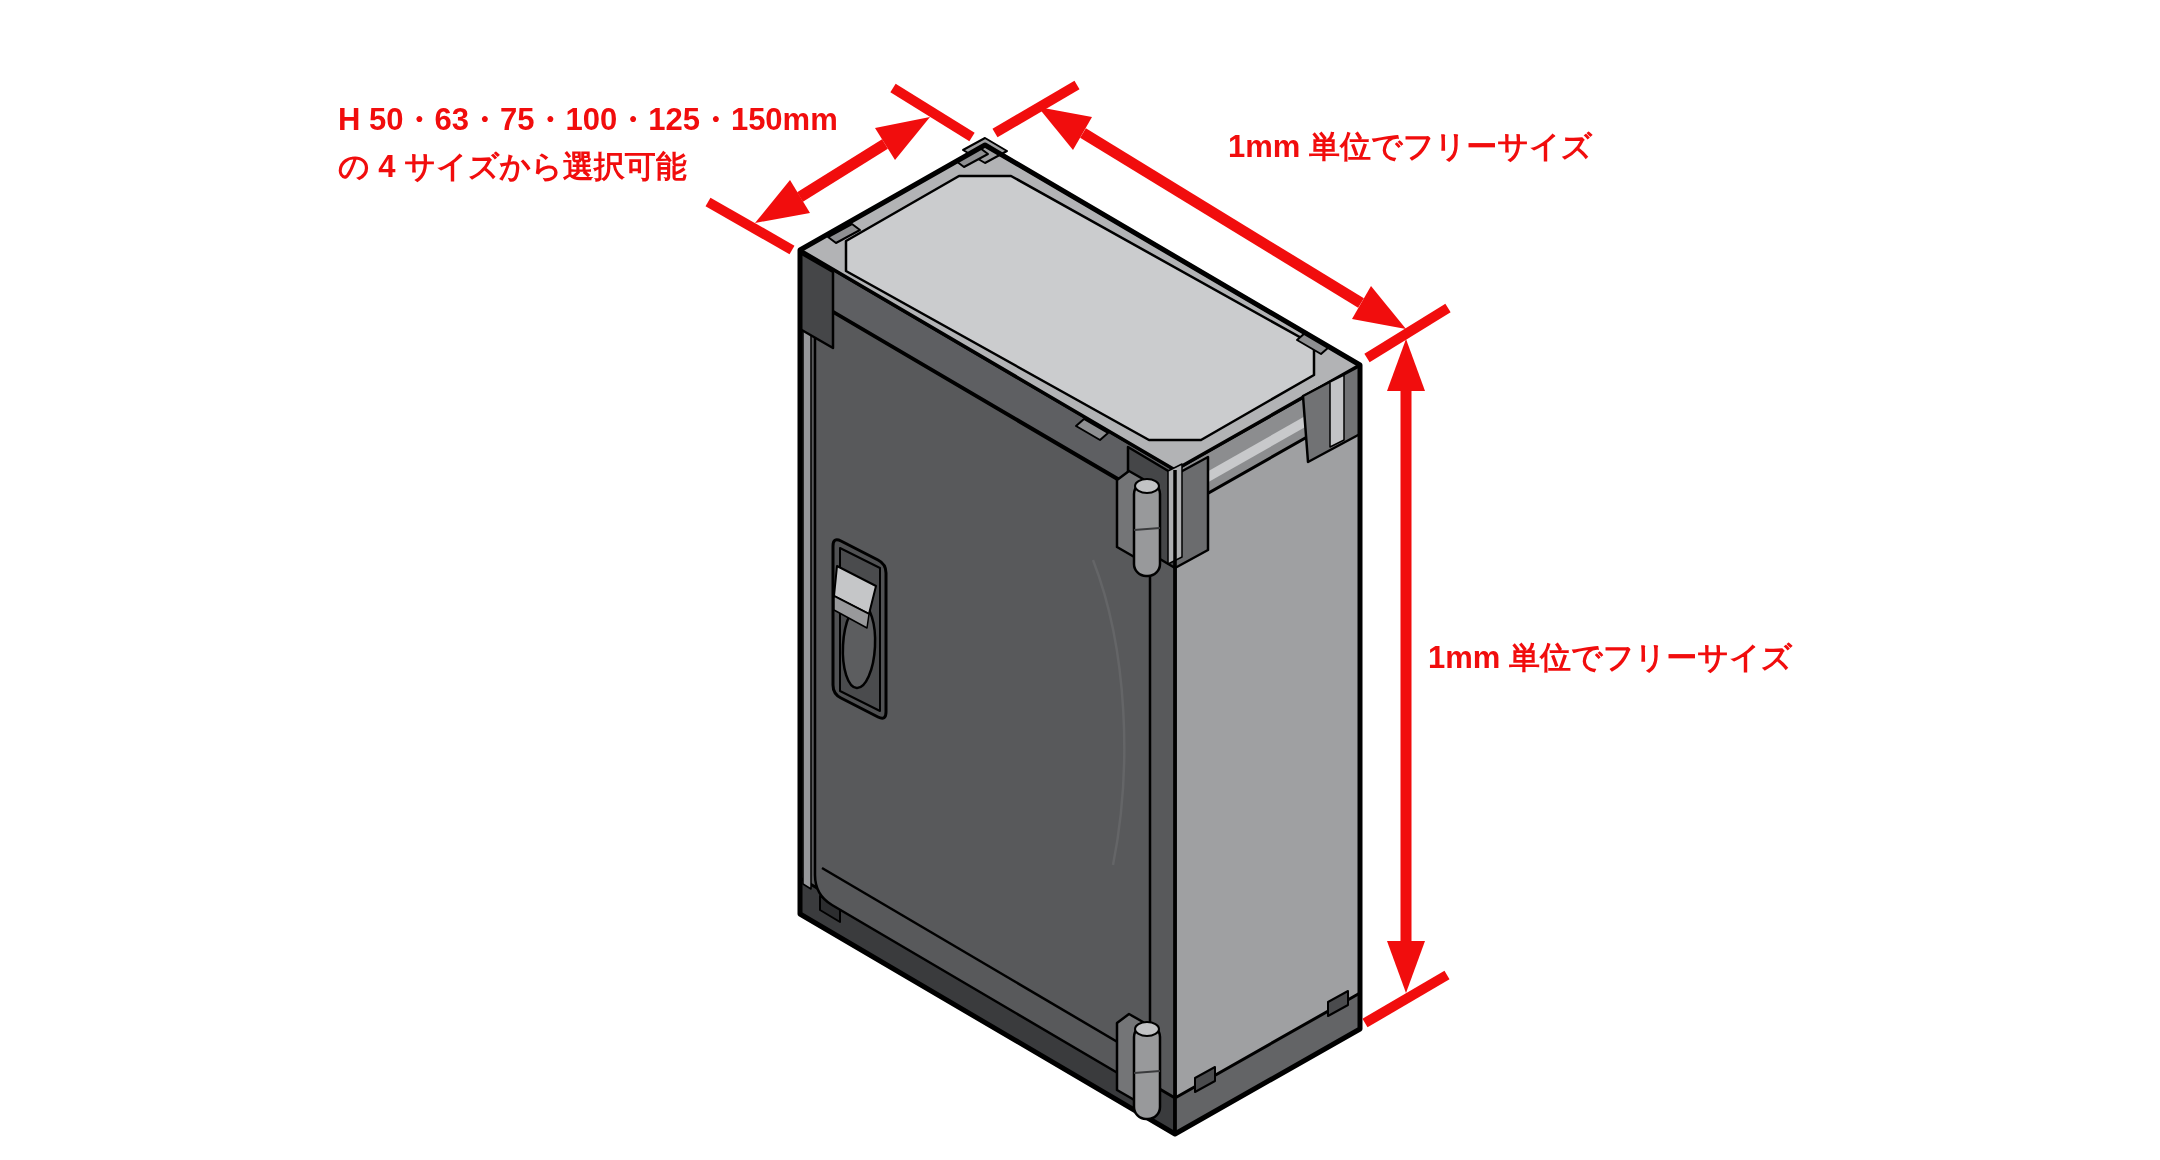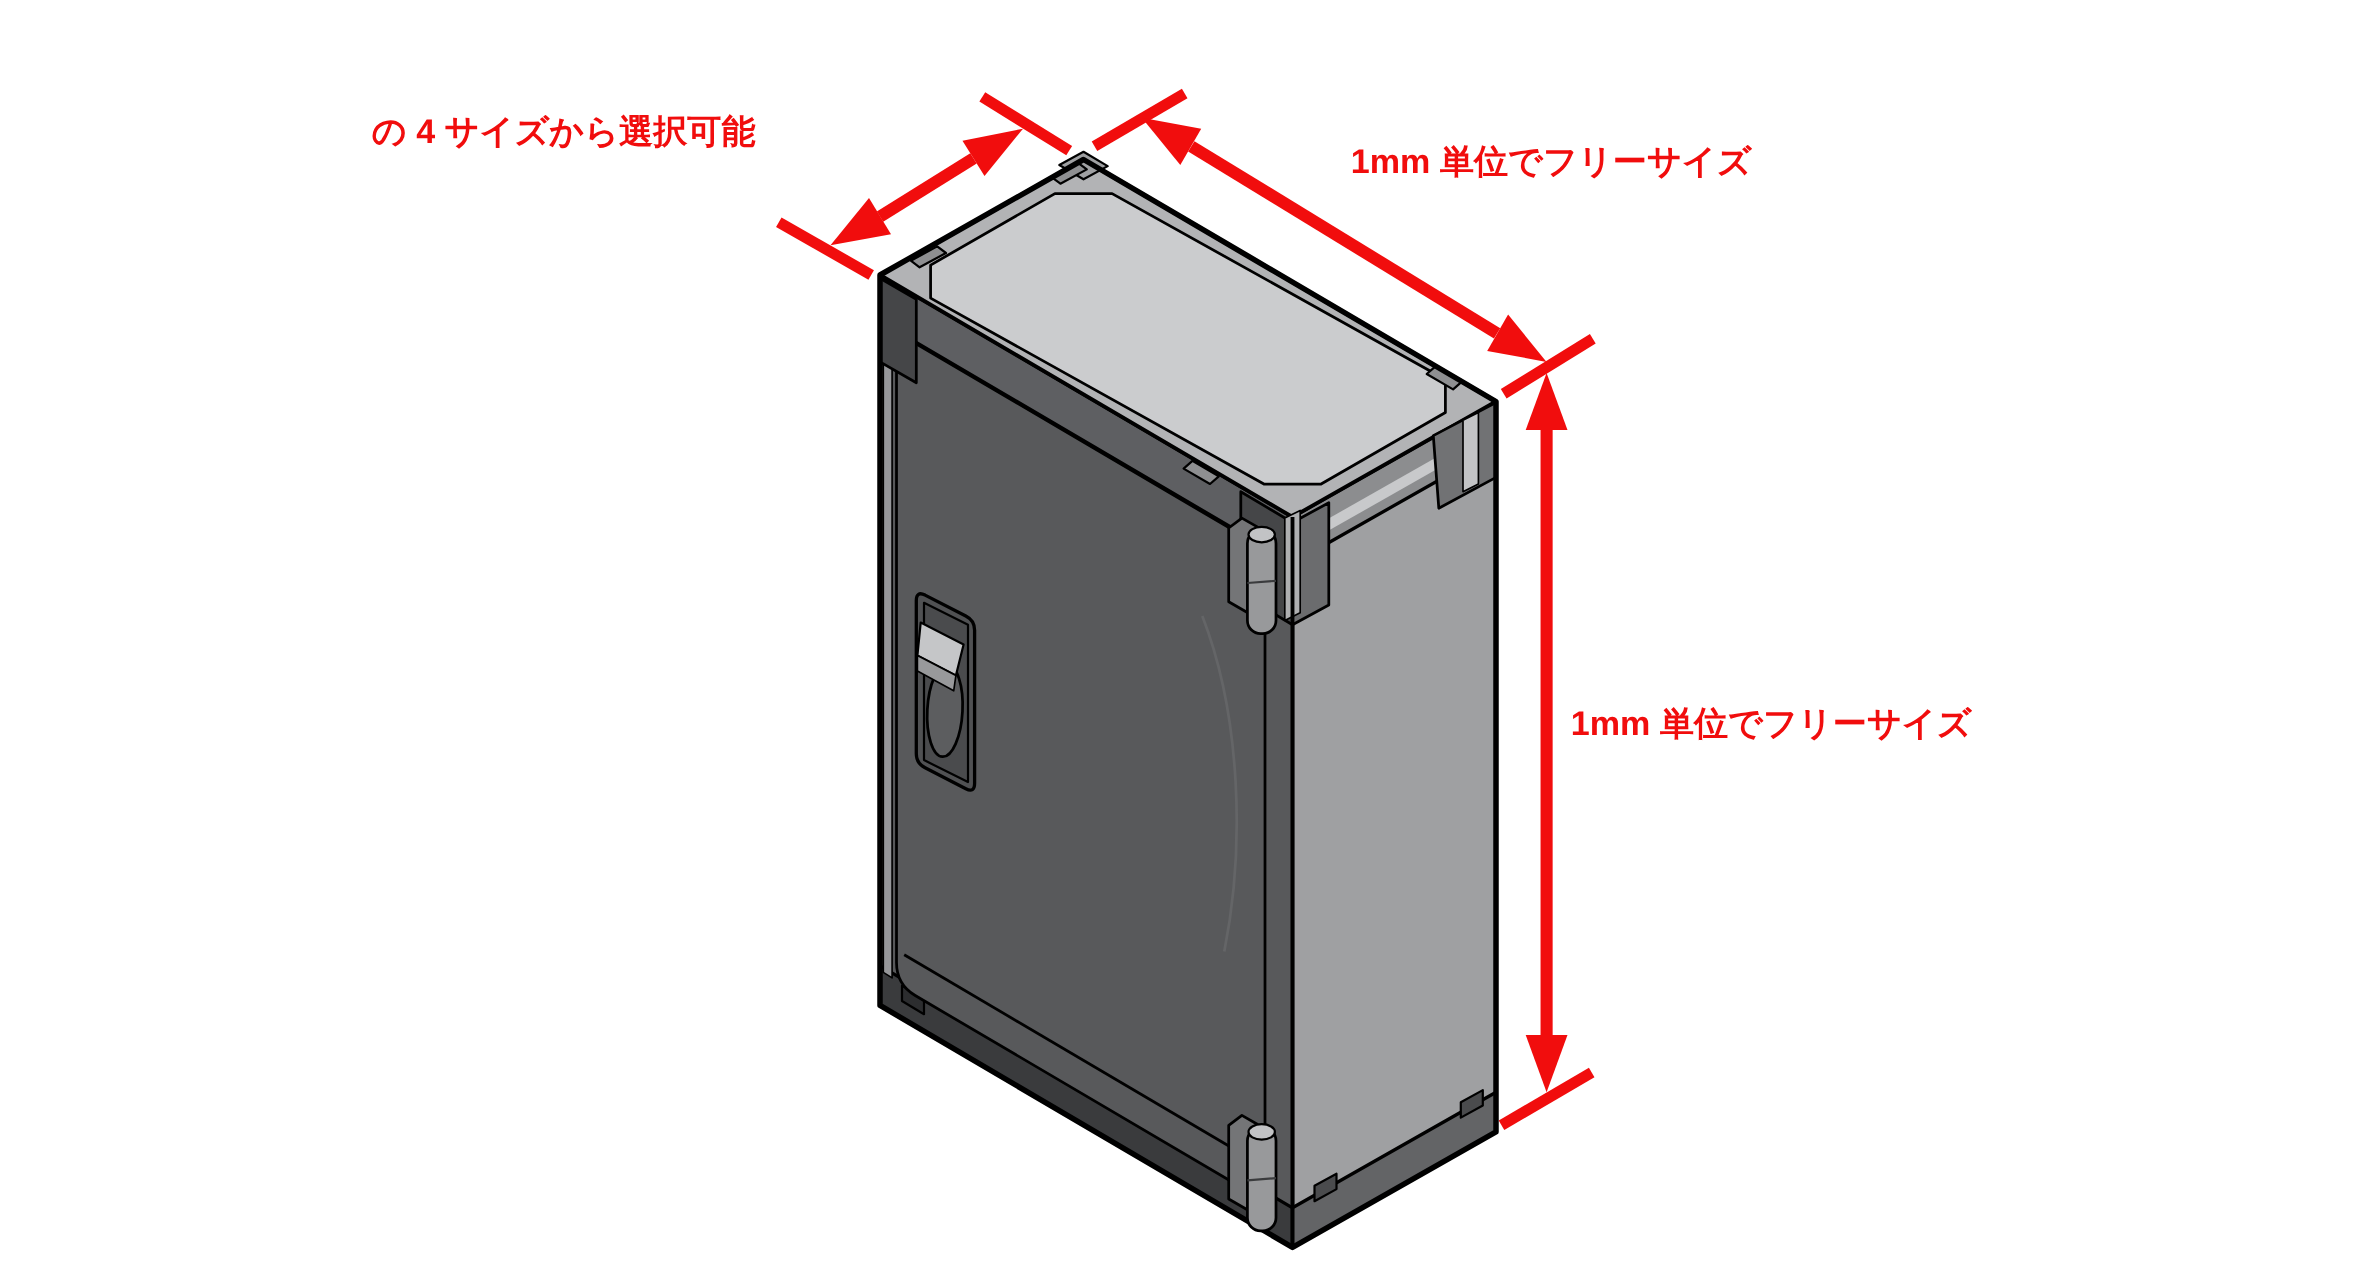--- a/index.html
+++ b/index.html
@@ -121,20 +121,21 @@
     <g>
       <line class="red-line tick" x1="1365" y1="1023" x2="1447" y2="975"></line>
       <line class="red-line shaft" x1="1406" y1="391" x2="1406" y2="941"></line>
       <polygon class="red-fill" points="1406,339 1387,391 1425,391"></polygon>
       <polygon class="red-fill" points="1406,993 1387,941 1425,941"></polygon>
     </g>
   </g>
 </svg>
 
 <div class="dim-label" style="left:338px;top:104px">
+  <div>H 50・63・75・100・125・150mm</div>
   <div>の 4 サイズから選択可能</div>
 </div>
 
 <div class="dim-label" style="left:1228px;top:131px">
   <div>1mm 単位でフリーサイズ</div>
 </div>
 
 <div class="dim-label" style="left:1428px;top:642px">
   <div>1mm 単位でフリーサイズ</div>
 </div>

